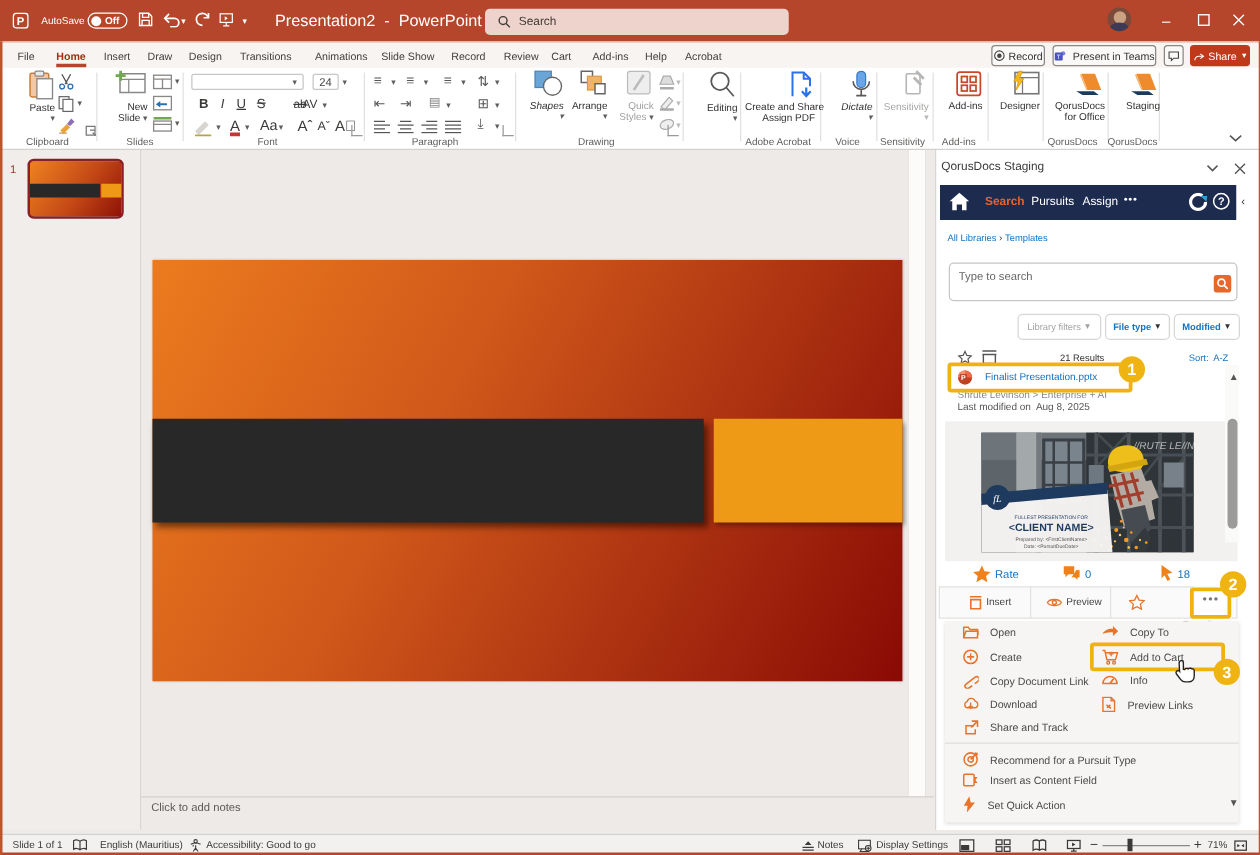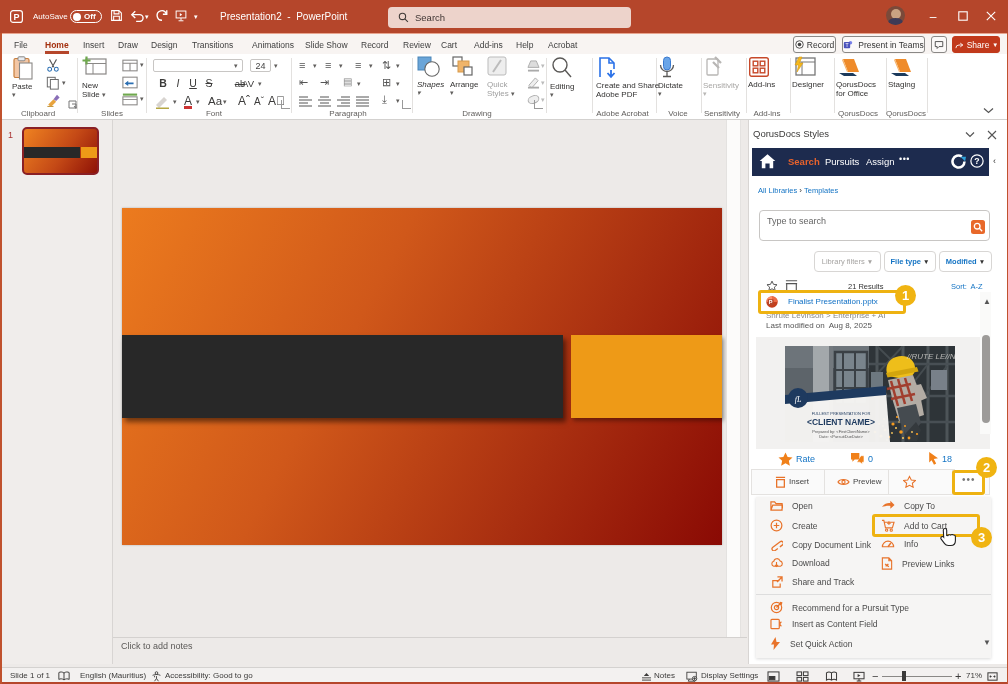--- a/index.html
+++ b/index.html
@@ -11,21 +11,21 @@
 #searchbox{position:absolute;left:388px;top:7px;width:243px;height:21px;background:#edd3cb;border-radius:4px;display:flex;align-items:center;color:#413735;font-size:9.5px;}
 
 #tabrow{position:absolute;left:0;top:33px;width:1008px;height:21px;background:#f8f4f2;border-top:1px solid #e8a48e;}
 .tab{position:absolute;top:2px;height:18px;line-height:18px;font-size:8.5px;color:#404040;}
 .tab.active{color:#a4300f;font-weight:bold;border-bottom:3px solid #b5462b;}
 .pillbtn{position:absolute;top:2px;height:17px;border:1px solid #8a8886;border-radius:3px;background:#fbf9f8;font-size:8.5px;white-space:nowrap;color:#333;display:flex;align-items:center;justify-content:center;}
 
 #ribbon{position:absolute;left:0;top:54px;width:1008px;height:66px;background:#fff;border-bottom:1px solid #d3d1cf;}
 .gdiv{position:absolute;top:4px;height:55px;width:1px;background:#e3e1df;}
 .glabel{position:absolute;top:55px;height:11px;font-size:8px;color:#605e5c;text-align:center;}
-.bigbtn{position:absolute;top:2px;text-align:left;font-size:8px;white-space:nowrap;color:#323130;}
+.bigbtn{position:absolute;top:2px;text-align:right;font-size:8px;white-space:nowrap;color:#323130;}
 .smicon{position:absolute;}
 .chev{color:#605e5c;font-size:7px;}
 
 #leftpanel{position:absolute;left:0;top:120px;width:113px;height:544px;background:#f0edeb;border-right:1px solid #d8d5d3;}
 #thumb1{position:absolute;left:22px;top:7px;width:77px;height:48px;border:2px solid #8a2025;border-radius:5px;overflow:hidden;background:linear-gradient(125deg,#ef8221 0%,#c44916 55%,#8f1206 100%);}
 
 #canvas{position:absolute;left:113px;top:120px;width:634px;height:544px;background:#edeae8;}
 #slide{position:absolute;left:9px;top:88px;width:600px;height:337px;background:linear-gradient(118deg,#ec7b1e 0%,#d0581a 38%,#a82e10 72%,#8a0a04 100%);box-shadow:0 0 2px rgba(0,0,0,.25);}
 #darkband{position:absolute;left:0px;top:127px;width:441px;height:83px;background:#282828;box-shadow:3px 4px 5px rgba(0,0,0,.5);}
 #orangeband{position:absolute;left:449px;top:127px;width:151px;height:83px;background:#ee9a17;box-shadow:2px 3px 4px rgba(0,0,0,.35);}
@@ -71,21 +71,21 @@
  <svg class="abs" style="left:155px;top:9px" width="14" height="13" viewBox="0 0 16 15" fill="none" stroke="#fff" stroke-width="1.6">
         <path d="M8 13 a5.5 5.5 0 1 1 5 -7.5"></path>
         <path d="M13.5 1.5 v4.5 h-4.5"></path>
       </svg>
  <svg class="abs" style="left:174px;top:9px" width="14" height="13" viewBox="0 0 16 16" fill="none" stroke="#fff" stroke-width="1.2">
         <rect x="2" y="2.5" width="12" height="8.5"></rect>
         <path d="M8 11 v3 M5 14.5 h6"></path>
         <path d="M6.5 5 l3 2 -3 2z" fill="#fff" stroke="none"></path>
       </svg>
  <div class="tseg" style="left:194px;font-size:7px;">▾</div>
- <div class="tseg" style="left:220px;font-size:10px;">Presentation2&nbsp; -&nbsp; PowerPoint</div>
+ <div class="tseg" style="left:220px;font-size:13px;">Presentation2&nbsp; -&nbsp; PowerPoint</div>
  <div id="searchbox"><svg style="margin:0 6px 0 10px" width="11" height="11" viewBox="0 0 16 16" fill="none" stroke="#403a38" stroke-width="1.6">
           <circle cx="6.5" cy="6.5" r="4.6"></circle>
           <path d="M10 10 L14.4 14.4"></path>
         </svg>Search</div>
  <div class="abs" style="left:886px;top:6px;width:19px;height:19px;border-radius:50%;background:#7a4a3a;overflow:hidden;">
    <div class="abs" style="left:4.5px;top:3px;width:10px;height:10px;border-radius:50%;background:#caa282;"></div>
    <div class="abs" style="left:2px;top:12px;width:15px;height:9px;border-radius:50% 50% 0 0;background:#3e3a56;"></div>
  </div>
  <div class="tseg" style="left:925px;width:16px;justify-content:center;font-size:12px;">–</div>
  <svg class="abs" style="left:958px;top:11px" width="10" height="10" viewBox="0 0 10 10" fill="none" stroke="#fff" stroke-width="1.1">
@@ -309,24 +309,24 @@
         </svg>
   <div>Editing</div><div class="chev">▾</div>
  </div>
 
  <div class="bigbtn" style="left:568px;width:56px;margin-left:28px;">
   <svg width="22" height="23" viewBox="0 0 22 23" fill="none" stroke="#2b72e8" stroke-width="1.6">
           <path d="M4 21 V2 h9 l5 5 v6"></path>
           <path d="M13 2 v5 h5"></path>
           <path d="M15 21 v-7 M11.5 17 l3.5 3.8 3.5-3.8" stroke-width="1.8"></path>
         </svg>
-  <div>Create and Share</div><div>Adobe PDF</div>
- </div>
-
- <div class="bigbtn" style="left:658px;width:40px;">
+  <div>Create and Share</div><div>Assign PDF</div>
+ </div>
+
+ <div class="bigbtn" style="left:658px;width:40px;font-style:italic;">
   <svg width="18" height="23" viewBox="0 0 18 23">
           <rect x="5.5" y="1" width="7" height="13" rx="3.5" fill="#6aa5e8" stroke="#3a7ad0" stroke-width="1"></rect>
           <path d="M2.5 9 a6.5 6.5 0 0 0 13 0 M9 15.5 V20 M5 20.5 h8" fill="none" stroke="#5a5856" stroke-width="1.3"></path>
         </svg>
   <div>Dictate</div><div class="chev">▾</div>
  </div>
 
  <div class="bigbtn" style="left:703px;width:40px;color:#a8a6a4;">
   <svg width="22" height="23" viewBox="0 0 22 23" fill="none" stroke="#b8b6b4" stroke-width="1.3">
           <rect x="4" y="3" width="11" height="16" rx="1"></rect>
@@ -443,21 +443,21 @@
  <svg class="abs" style="left:987px;top:3px" width="11" height="11" viewBox="0 0 12 12" fill="none" stroke="#3b3a39" stroke-width="1.1">
         <rect x="1" y="2" width="10" height="8"></rect>
         <path d="M3 6 h2 M7 6 h2 M3 6 l1-1 M3 6 l1 1 M9 6 l-1-1 M9 6 l-1 1"></path>
       </svg>
 </div>
 <div id="redline"></div>
 <div class="edgeL"></div>
     <div class="edgeR"></div>
 
 <div id="panel">
- <div class="abs" style="left:4px;top:8px;font-size:9.5px;color:#3b3a39;">QorusDocs Styles</div>
+ <div class="abs" style="left:4px;top:8px;font-size:9.5px;color:#3b3a39;">QorusDocs Staging</div>
  <svg class="abs" style="left:216px;top:11px" width="10" height="7" viewBox="0 0 10 7" fill="none" stroke="#555" stroke-width="1.2">
         <path d="M1 1.5 L5 5.5 L9 1.5"></path>
       </svg>
  <svg class="abs" style="left:238px;top:10px" width="10" height="10" viewBox="0 0 10 10" stroke="#555" stroke-width="1.1">
         <path d="M1 1 L9 9 M9 1 L1 9"></path>
       </svg>
 
  <div class="abs" style="left:3px;top:28px;width:237px;height:28px;background:#1d2b4e;"></div>
  <svg class="abs" style="left:10px;top:33px" width="17" height="17" viewBox="0 0 17 17">
         <path d="M8.5 1.2 L16.3 8 h-2.1 v7.2 H10.6 V10.5 h-4.2 V15.2 H2.8 V8 H0.7z" fill="#fff"></path>

